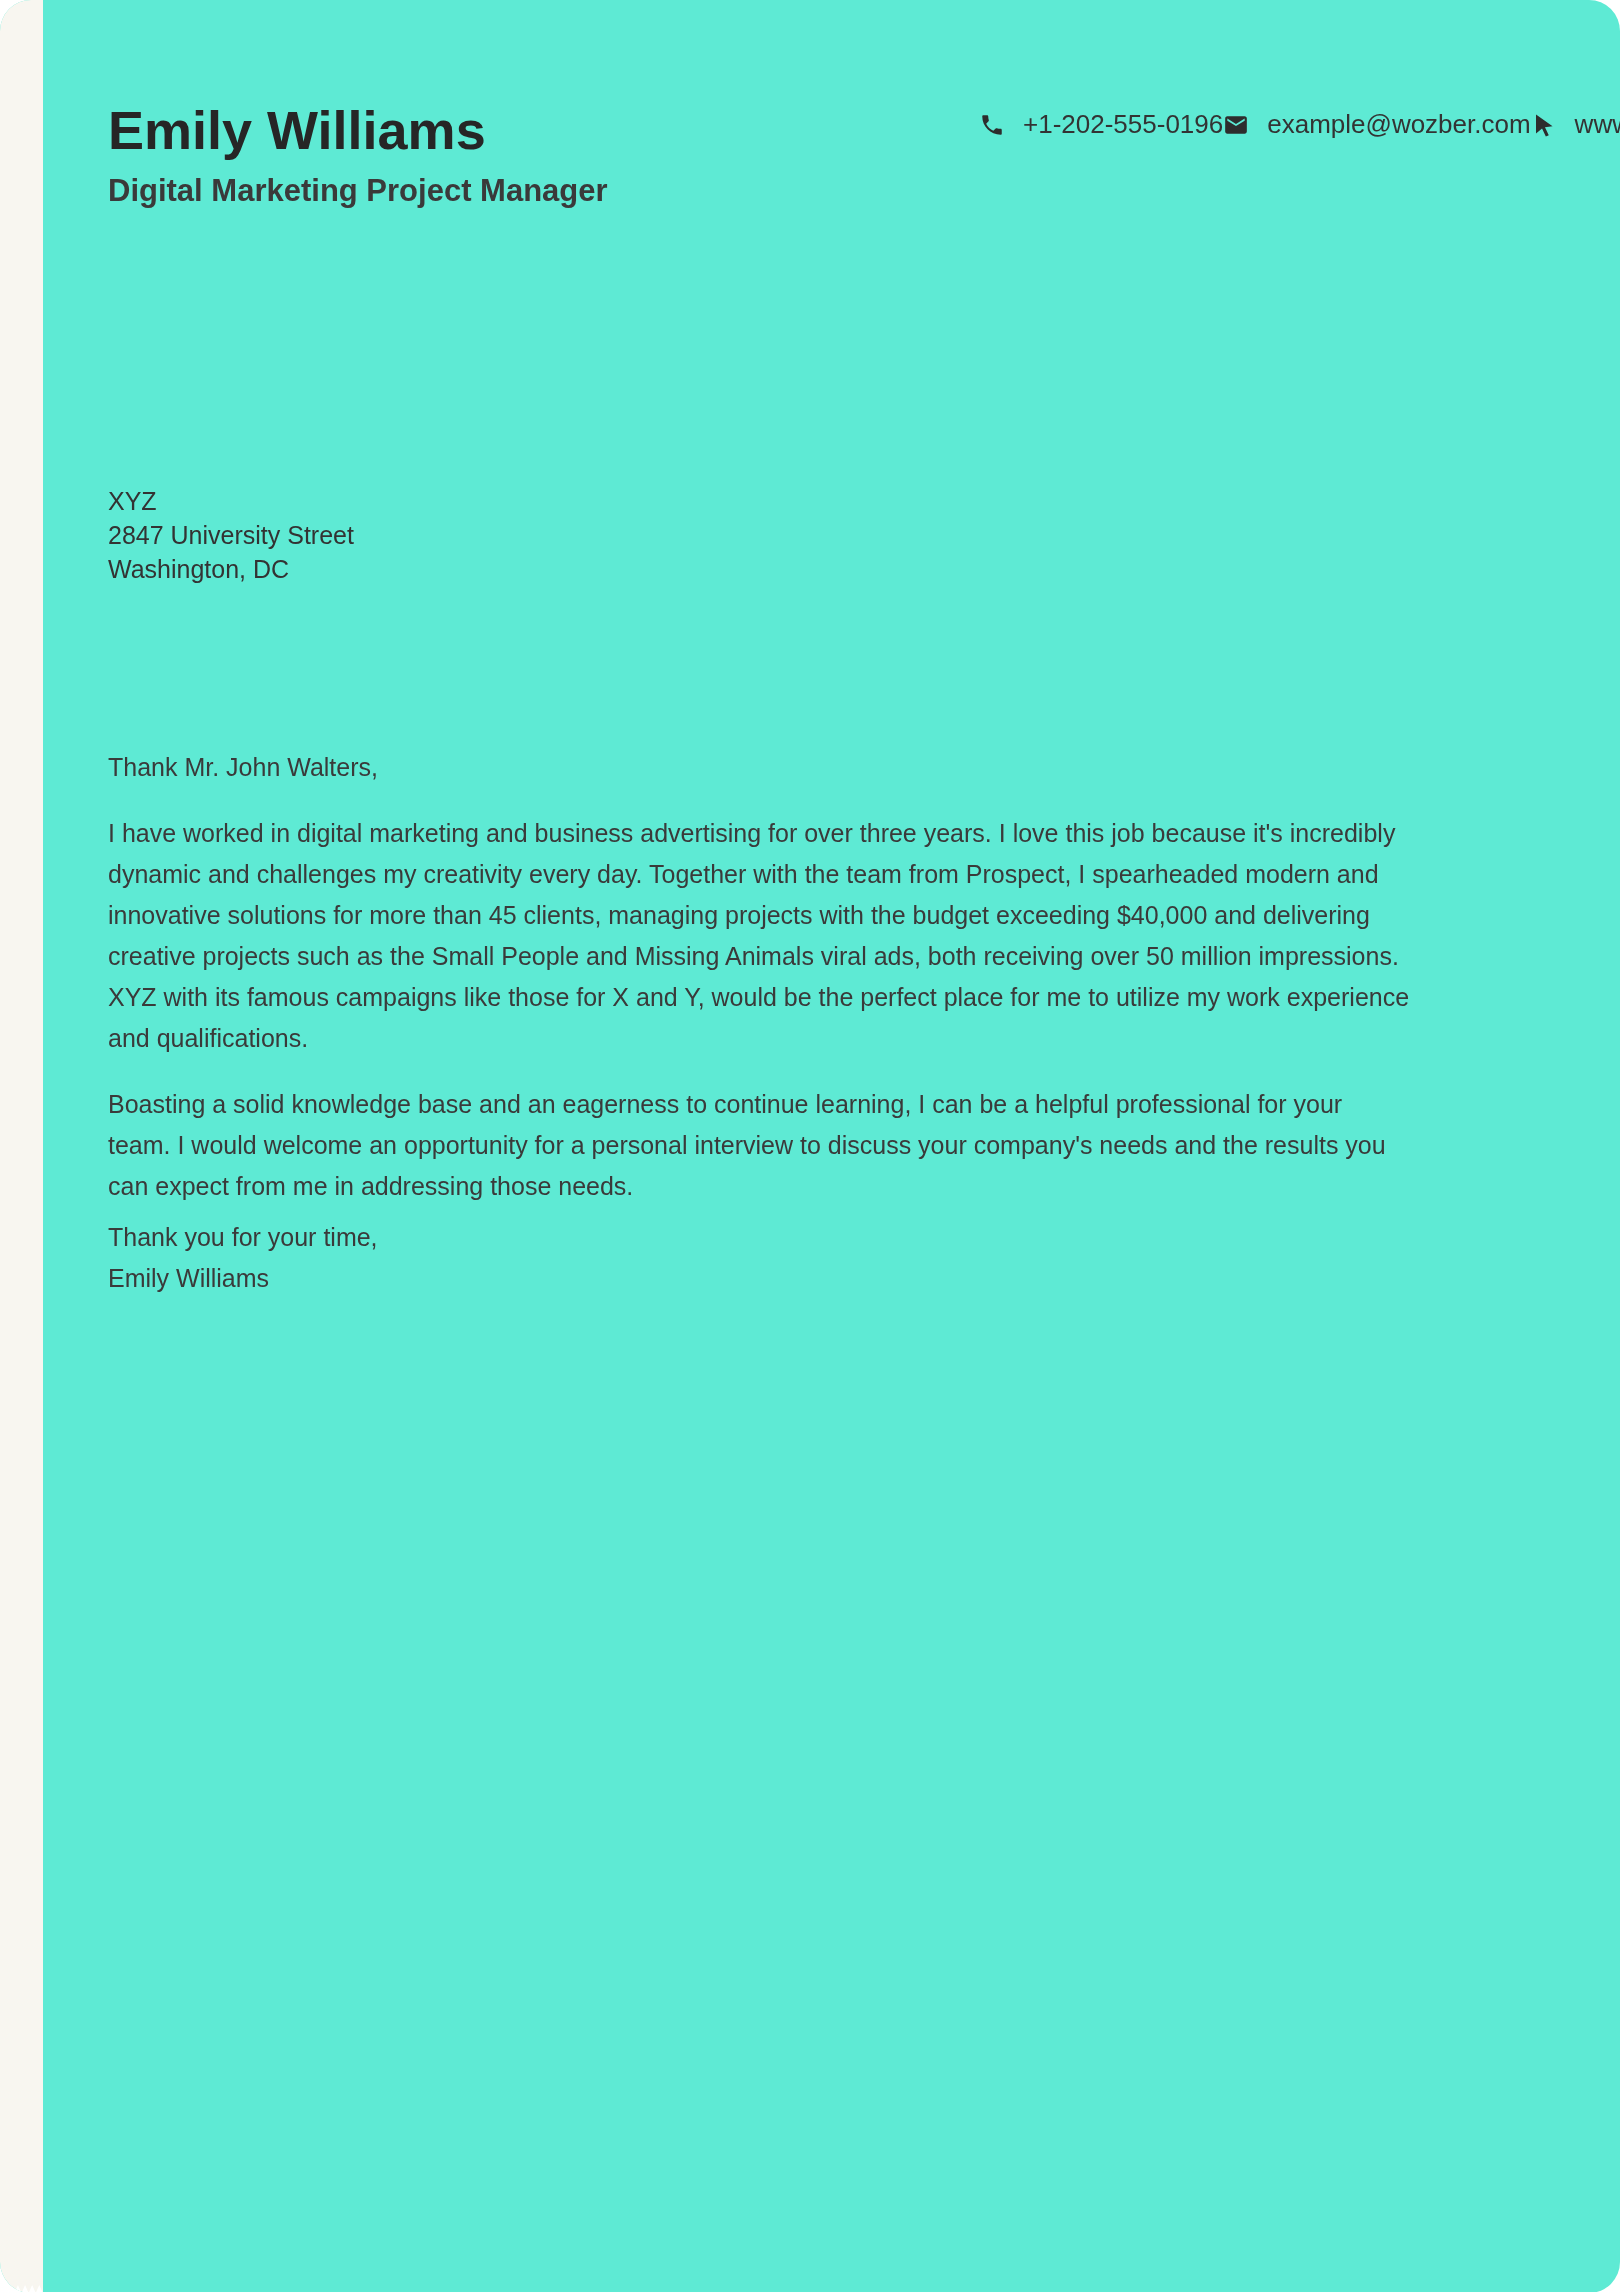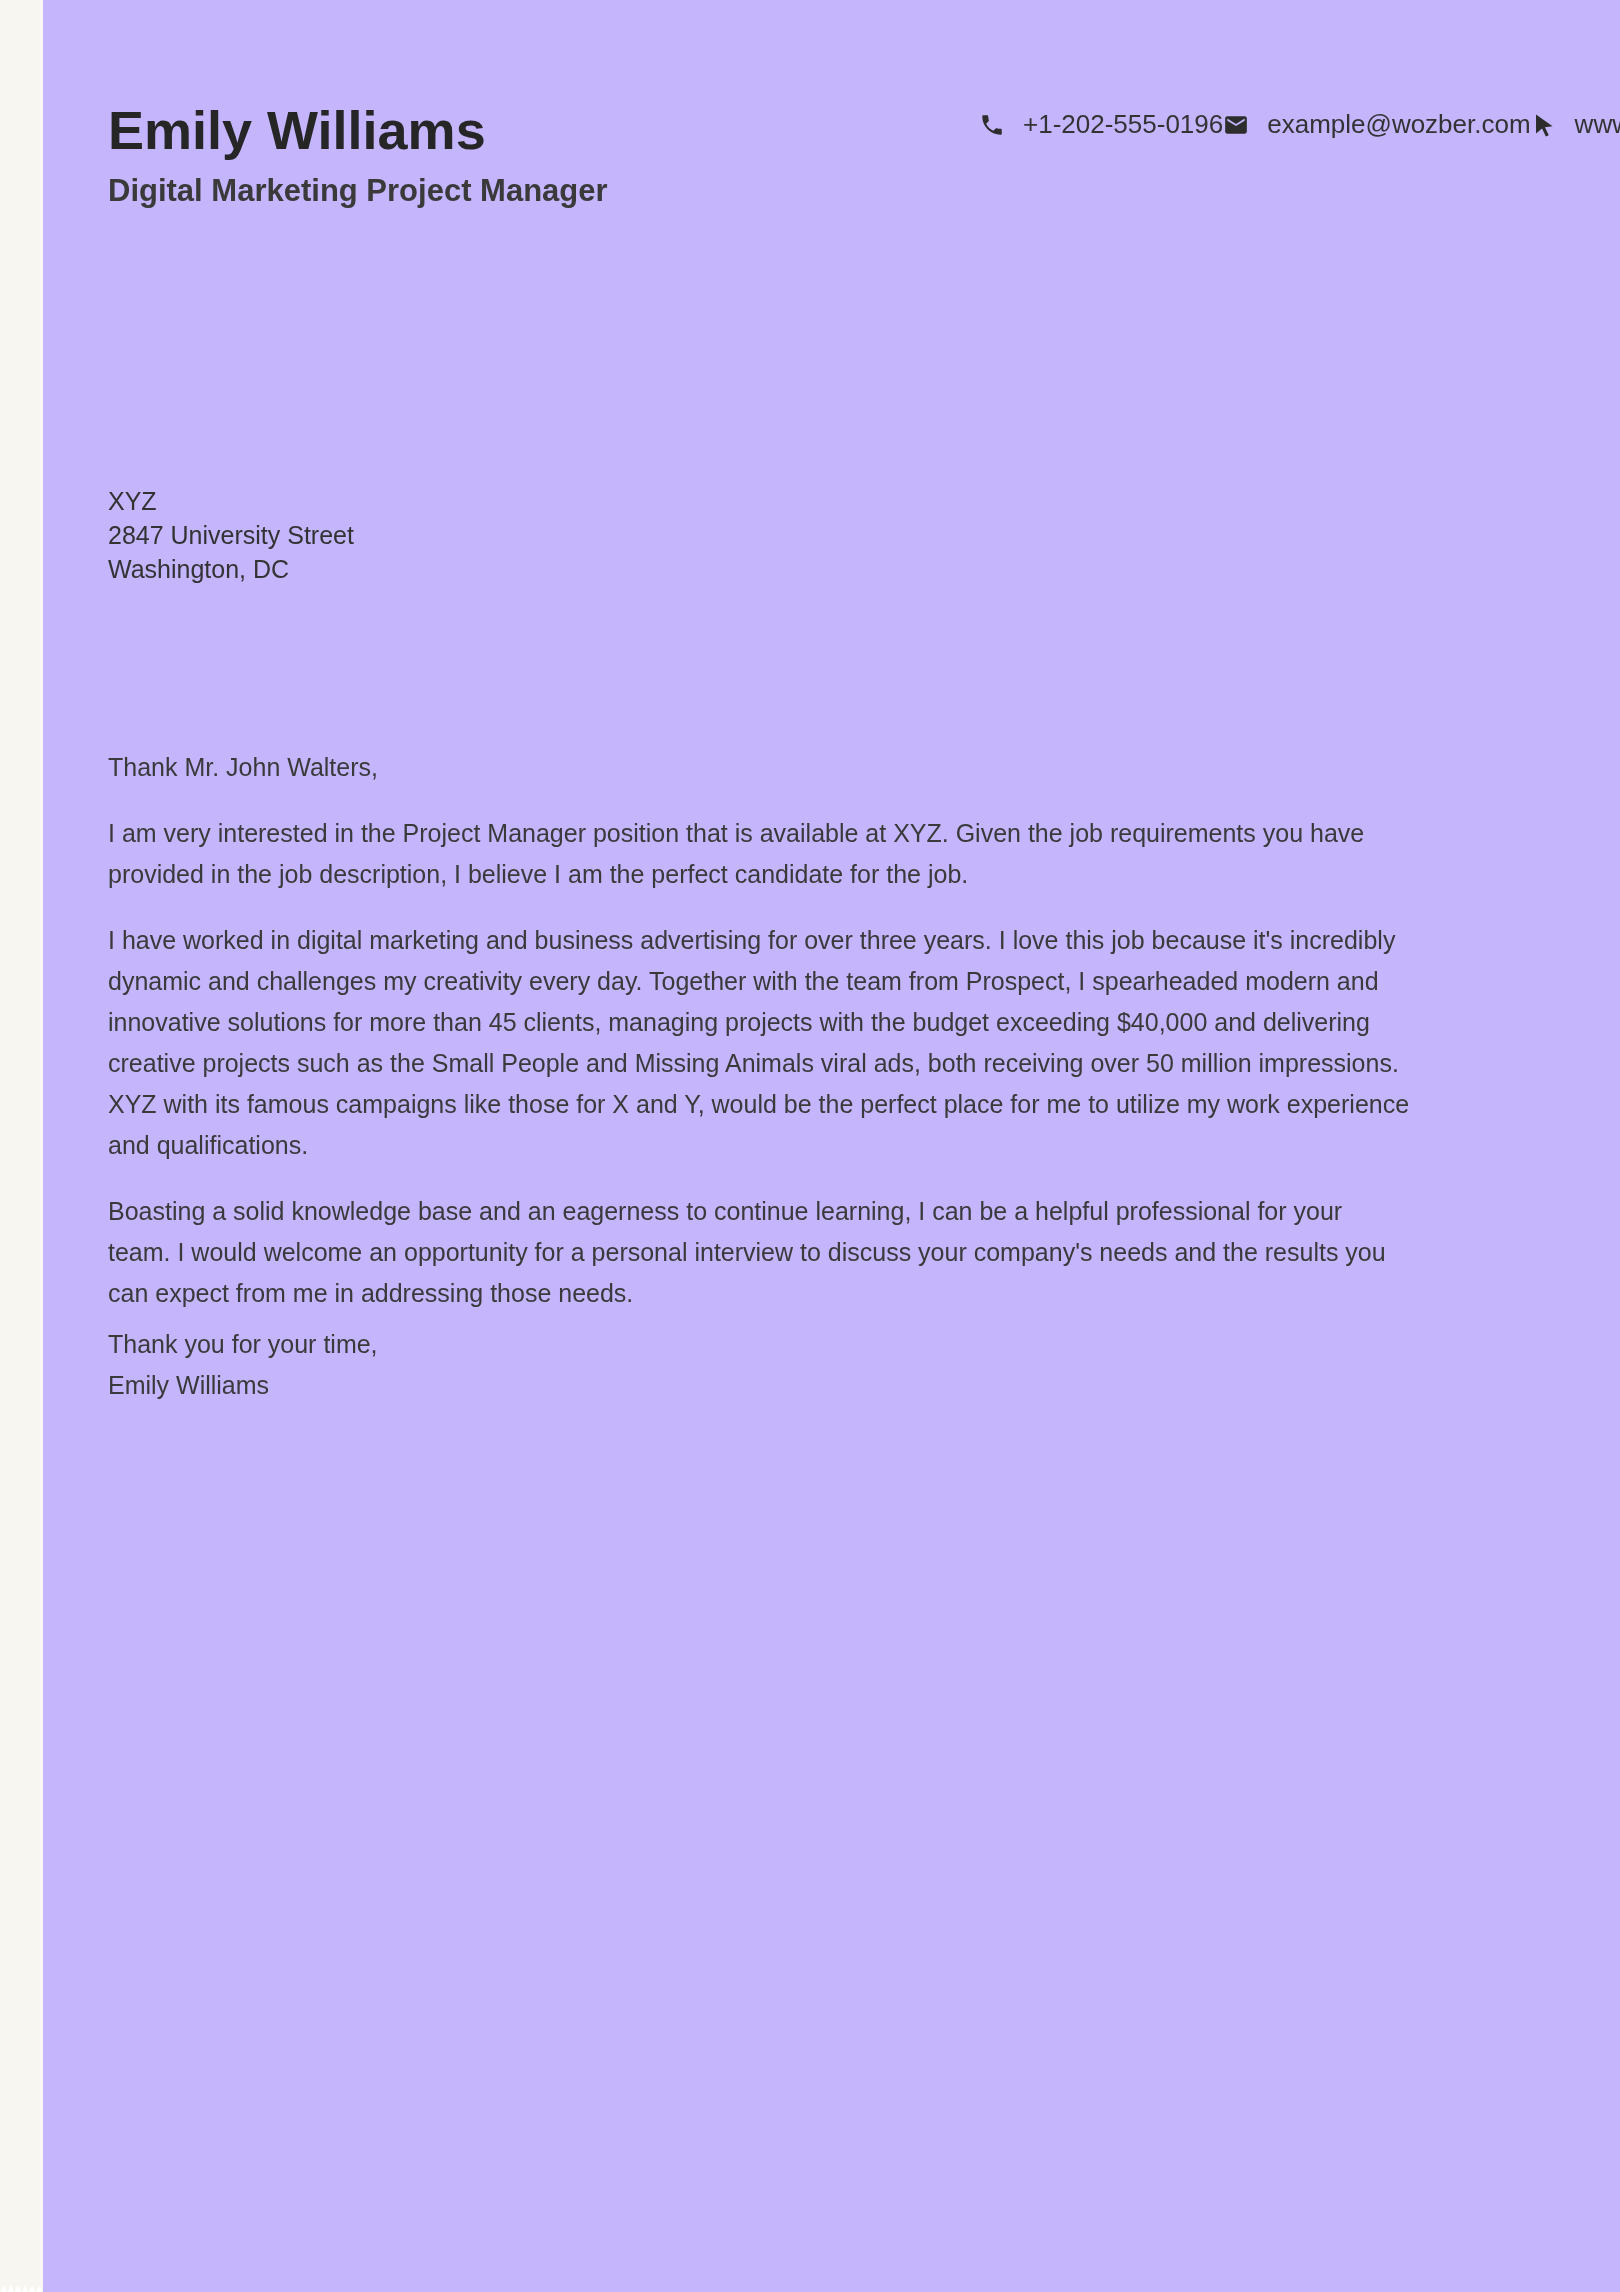--- a/index.html
+++ b/index.html
@@ -1,24 +1,25 @@
 <!DOCTYPE html>
 <html style="font-size:14.4px"><head>
 <meta charset="utf-8">
 <style>
   * { margin: 0; padding: 0; box-sizing: border-box; }
   html, body { background: #ffffff; }
   .page {
     position: relative;
     width: 1620px;
     height: 2293px;
-    background: #c4b5fd;
+    background: #5eead4;
     overflow: hidden;
     font-family: "Liberation Sans", sans-serif;
     color: #3a3a3a;
+    border-radius: 31px;
   }
   .side-strip {
     position: absolute;
     left: 0; top: 0;
     width: 43px; height: 2293px;
     background: #f8f6f0;
   }
   .side-strip svg.torn {
     position: absolute;
     bottom: 0; left: 0;
@@ -131,21 +132,20 @@
   </div>
 
   <div class="recipient">
     <div class="company">XYZ</div>
     <div>2847 University Street</div>
     <div>Washington, DC</div>
   </div>
 
   <div class="letter">
     <p>Thank Mr. John Walters,</p>
-    <p>I am very interested in the Project Manager position that is available at XYZ. Given the job requirements you have provided in the job description, I believe I am the perfect candidate for the job.</p>
     <p>I have worked in digital marketing and business advertising for over three years. I love this job because it's incredibly dynamic and challenges my creativity every day. Together with the team from Prospect, I spearheaded modern and innovative solutions for more than 45 clients, managing projects with the budget exceeding $40,000 and delivering creative projects such as the Small People and Missing Animals viral ads, both receiving over 50 million impressions. XYZ with its famous campaigns like those for X and Y, would be the perfect place for me to utilize my work experience and qualifications.</p>
     <p class="last-para">Boasting a solid knowledge base and an eagerness to continue learning, I can be a helpful professional for your team. I would welcome an opportunity for a personal interview to discuss your company's needs and the results you can expect from me in addressing those needs.</p>
     <div class="closing-block">
       <div>Thank you for your time,</div>
       <div>Emily Williams</div>
     </div>
   </div>
 
 </div>
 

